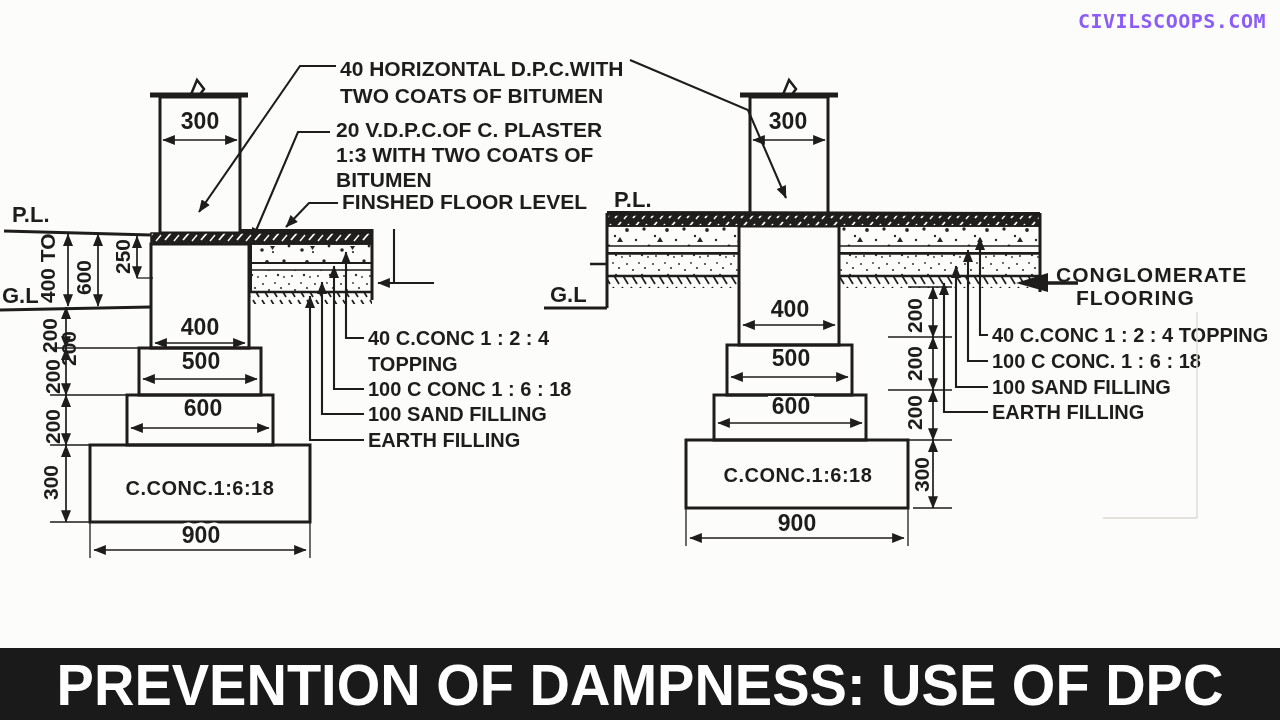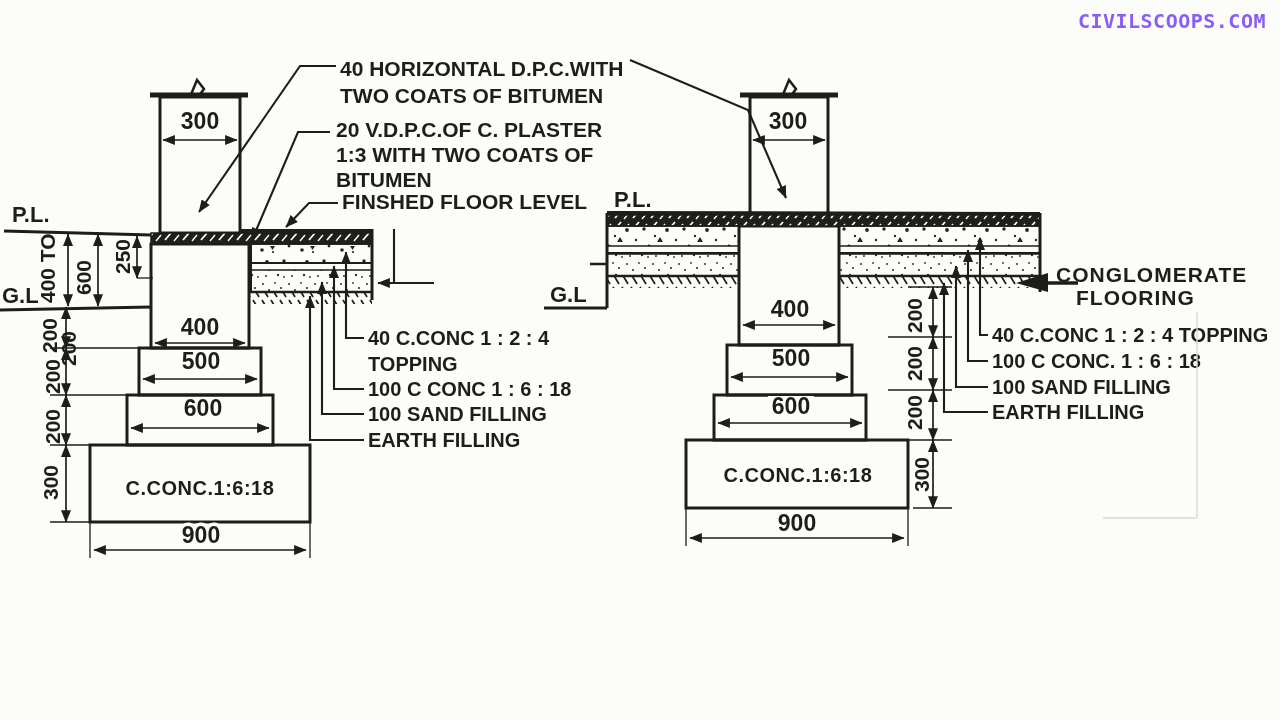--- a/index.html
+++ b/index.html
@@ -257,14 +257,17 @@
     <text x="992" y="394" class="ann">100 SAND FILLING</text>
     <text x="992" y="419" class="ann">EARTH FILLING</text>
   </g>
 
   <g>
     <line x1="1197" y1="312" x2="1197" y2="518" class="faint"></line>
     <line x1="1103" y1="518" x2="1197" y2="518" class="faint"></line>
   </g>
 </svg>
 
-
+<div id="banner">
+  <div class="t">PREVENTION OF DAMPNESS: USE OF DPC</div>
 </div>
 
+</div>
+
 </body></html>

